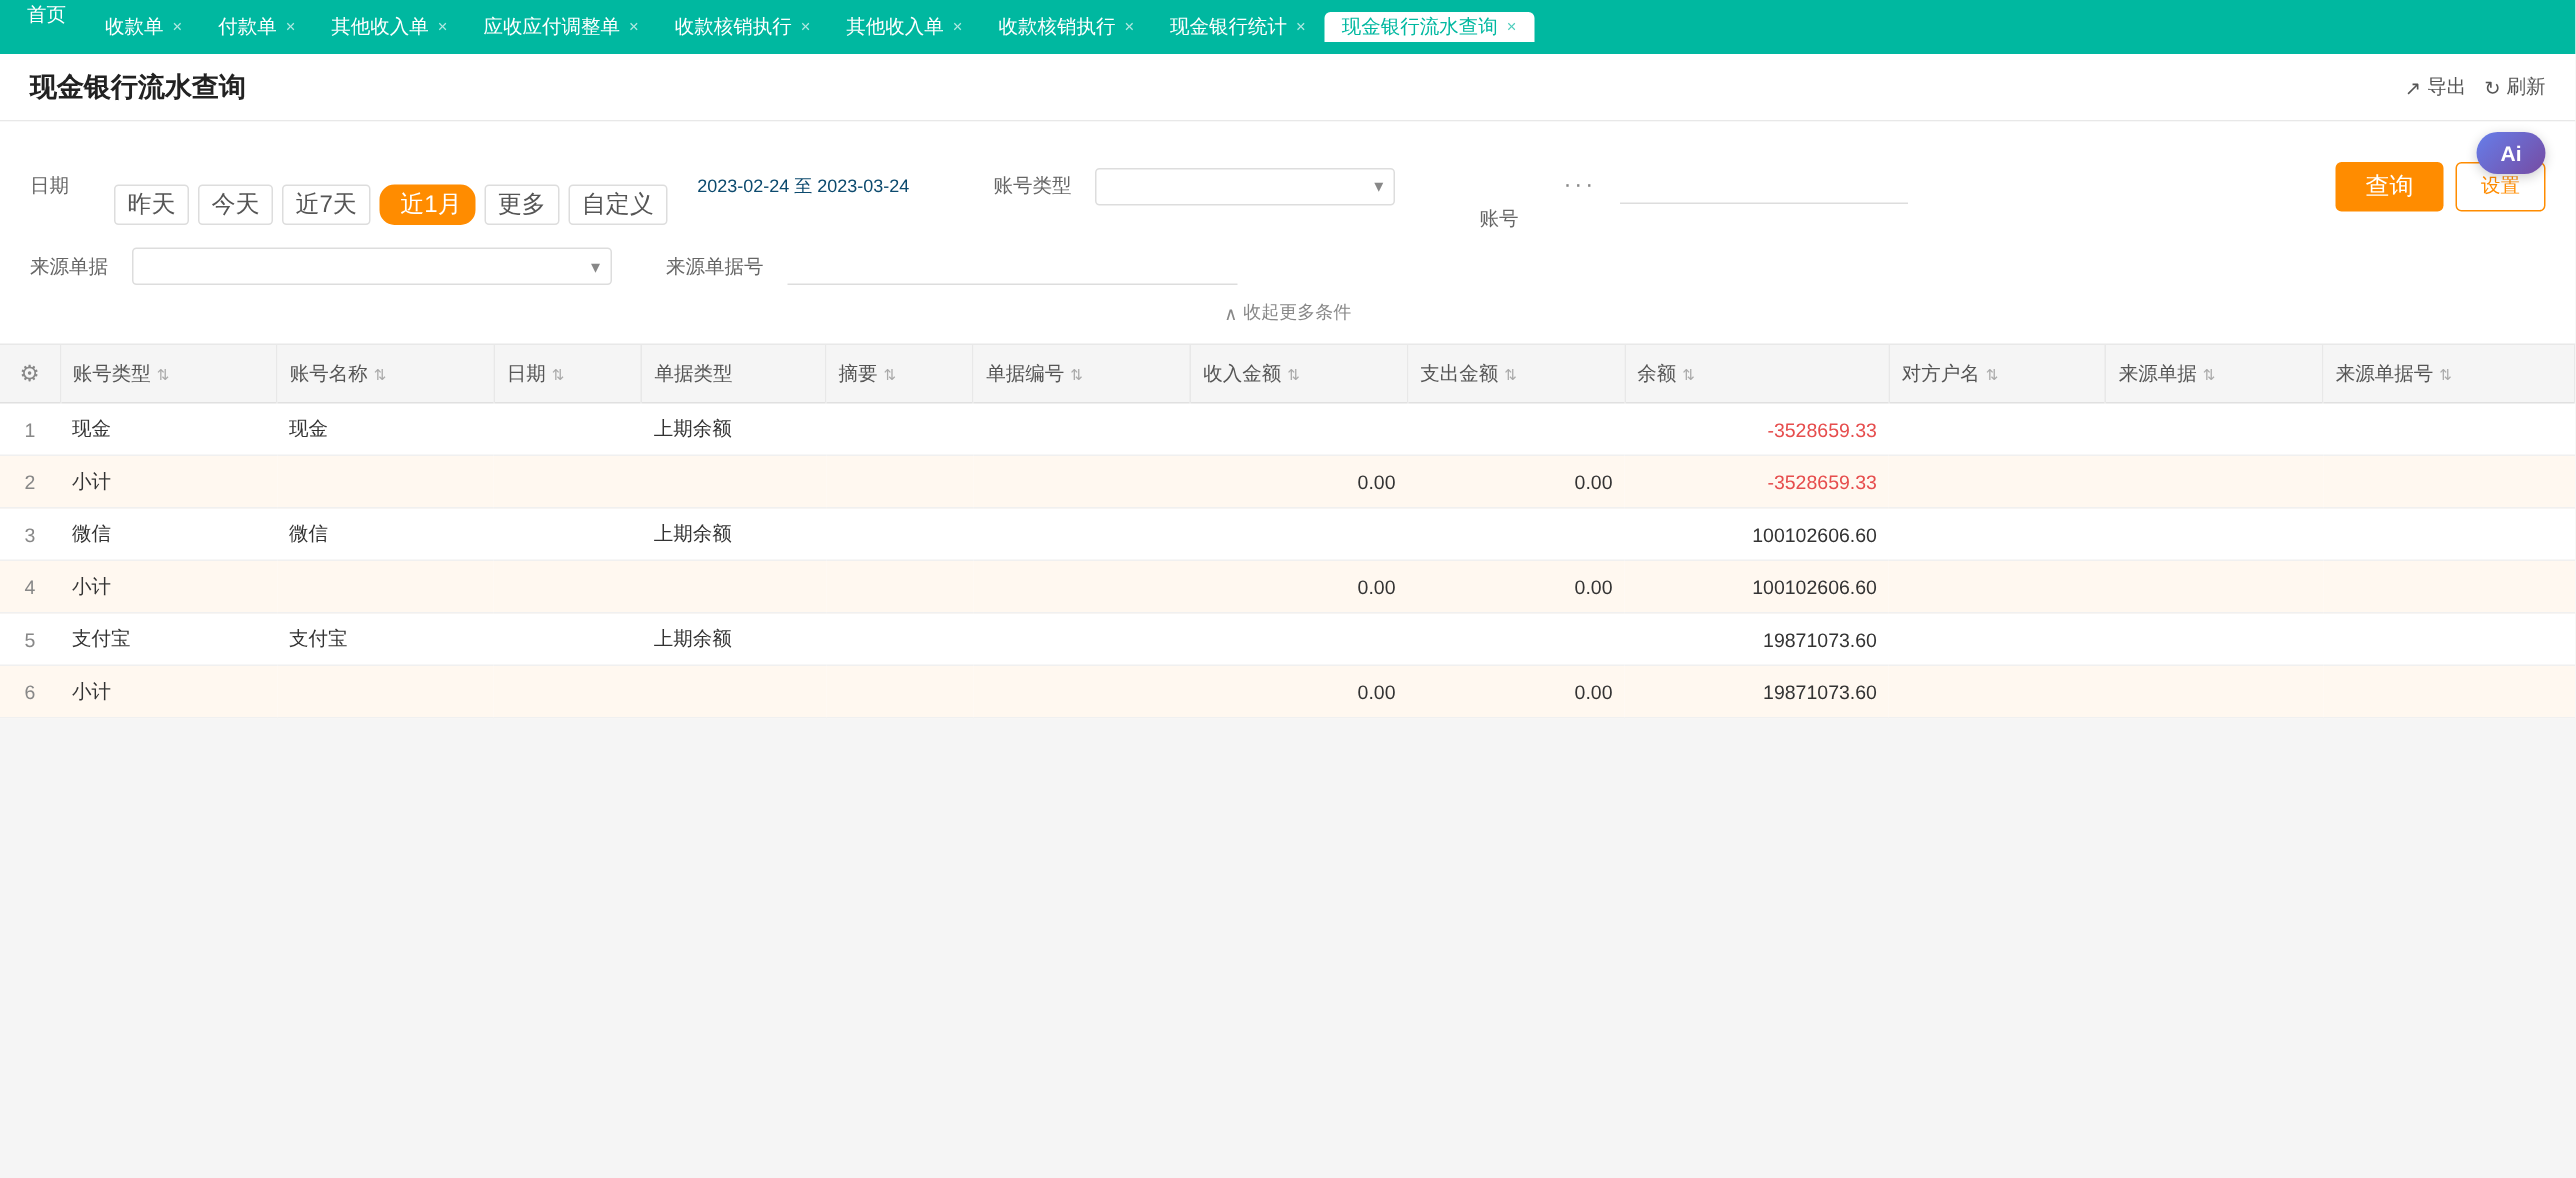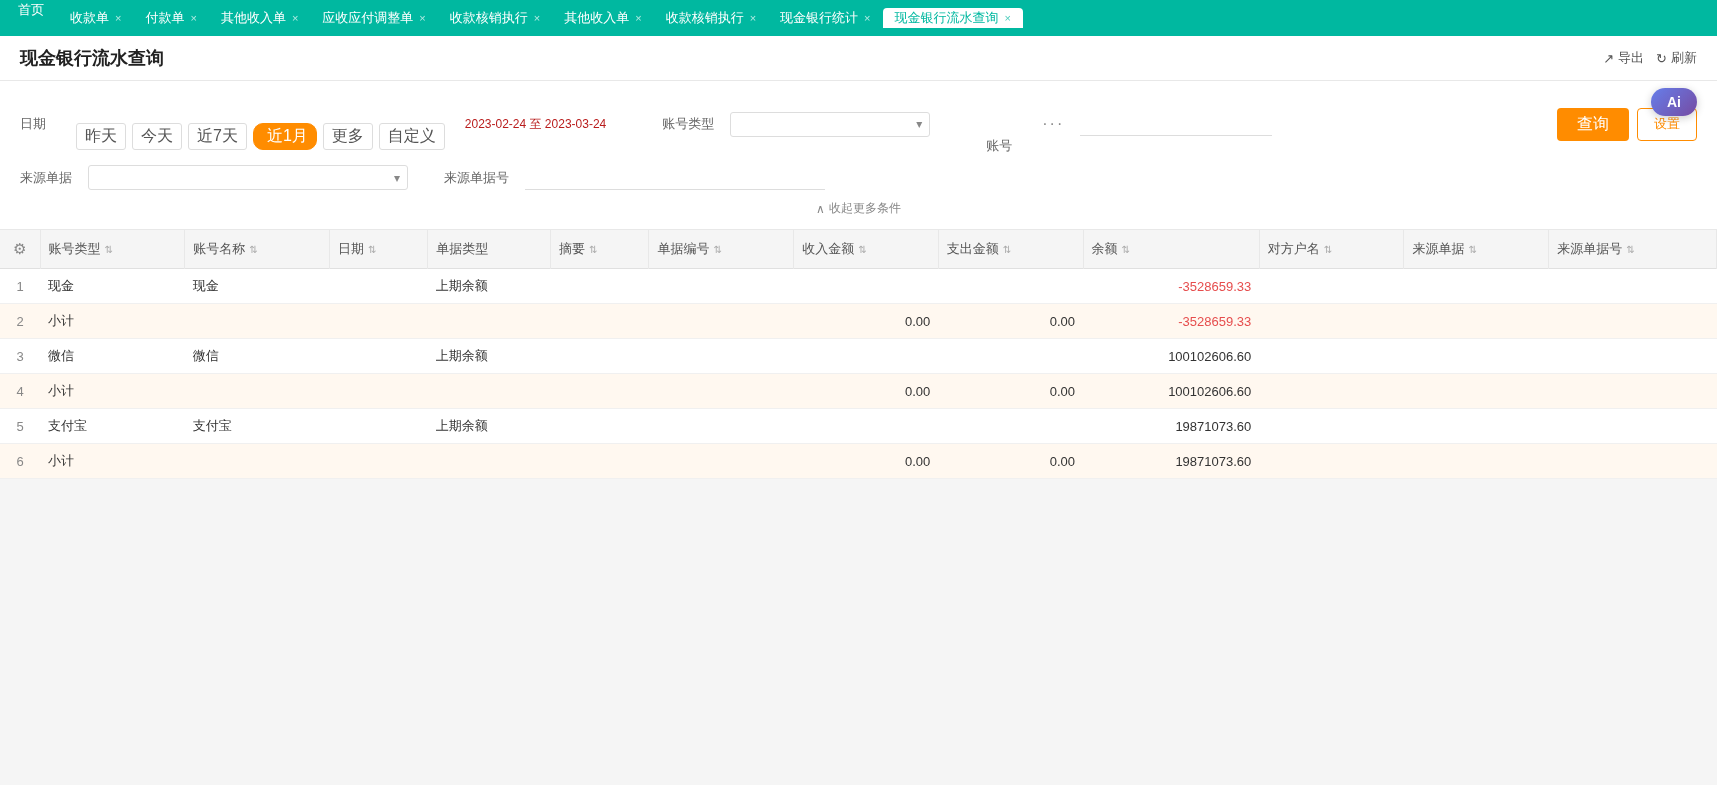--- a/index.html
+++ b/index.html
@@ -110,21 +110,21 @@
     }
     .date-btn.active {
       background: #ff8c00;
       color: #fff;
       border-color: #ff8c00;
       border-radius: 10px;
       padding-left: 13px;
     }
     .date-range-text {
       font-size: 12px;
-      color: #b91c1c;
+      color: #0c4a6e;
       margin-left: 4px;
     }
     .filter-select {
       border: 1px solid #ddd;
       border-radius: 3px;
       padding: 4px 28px 4px 8px;
       font-size: 13px;
       background: #fff;
       appearance: none;
       min-width: 200px;

